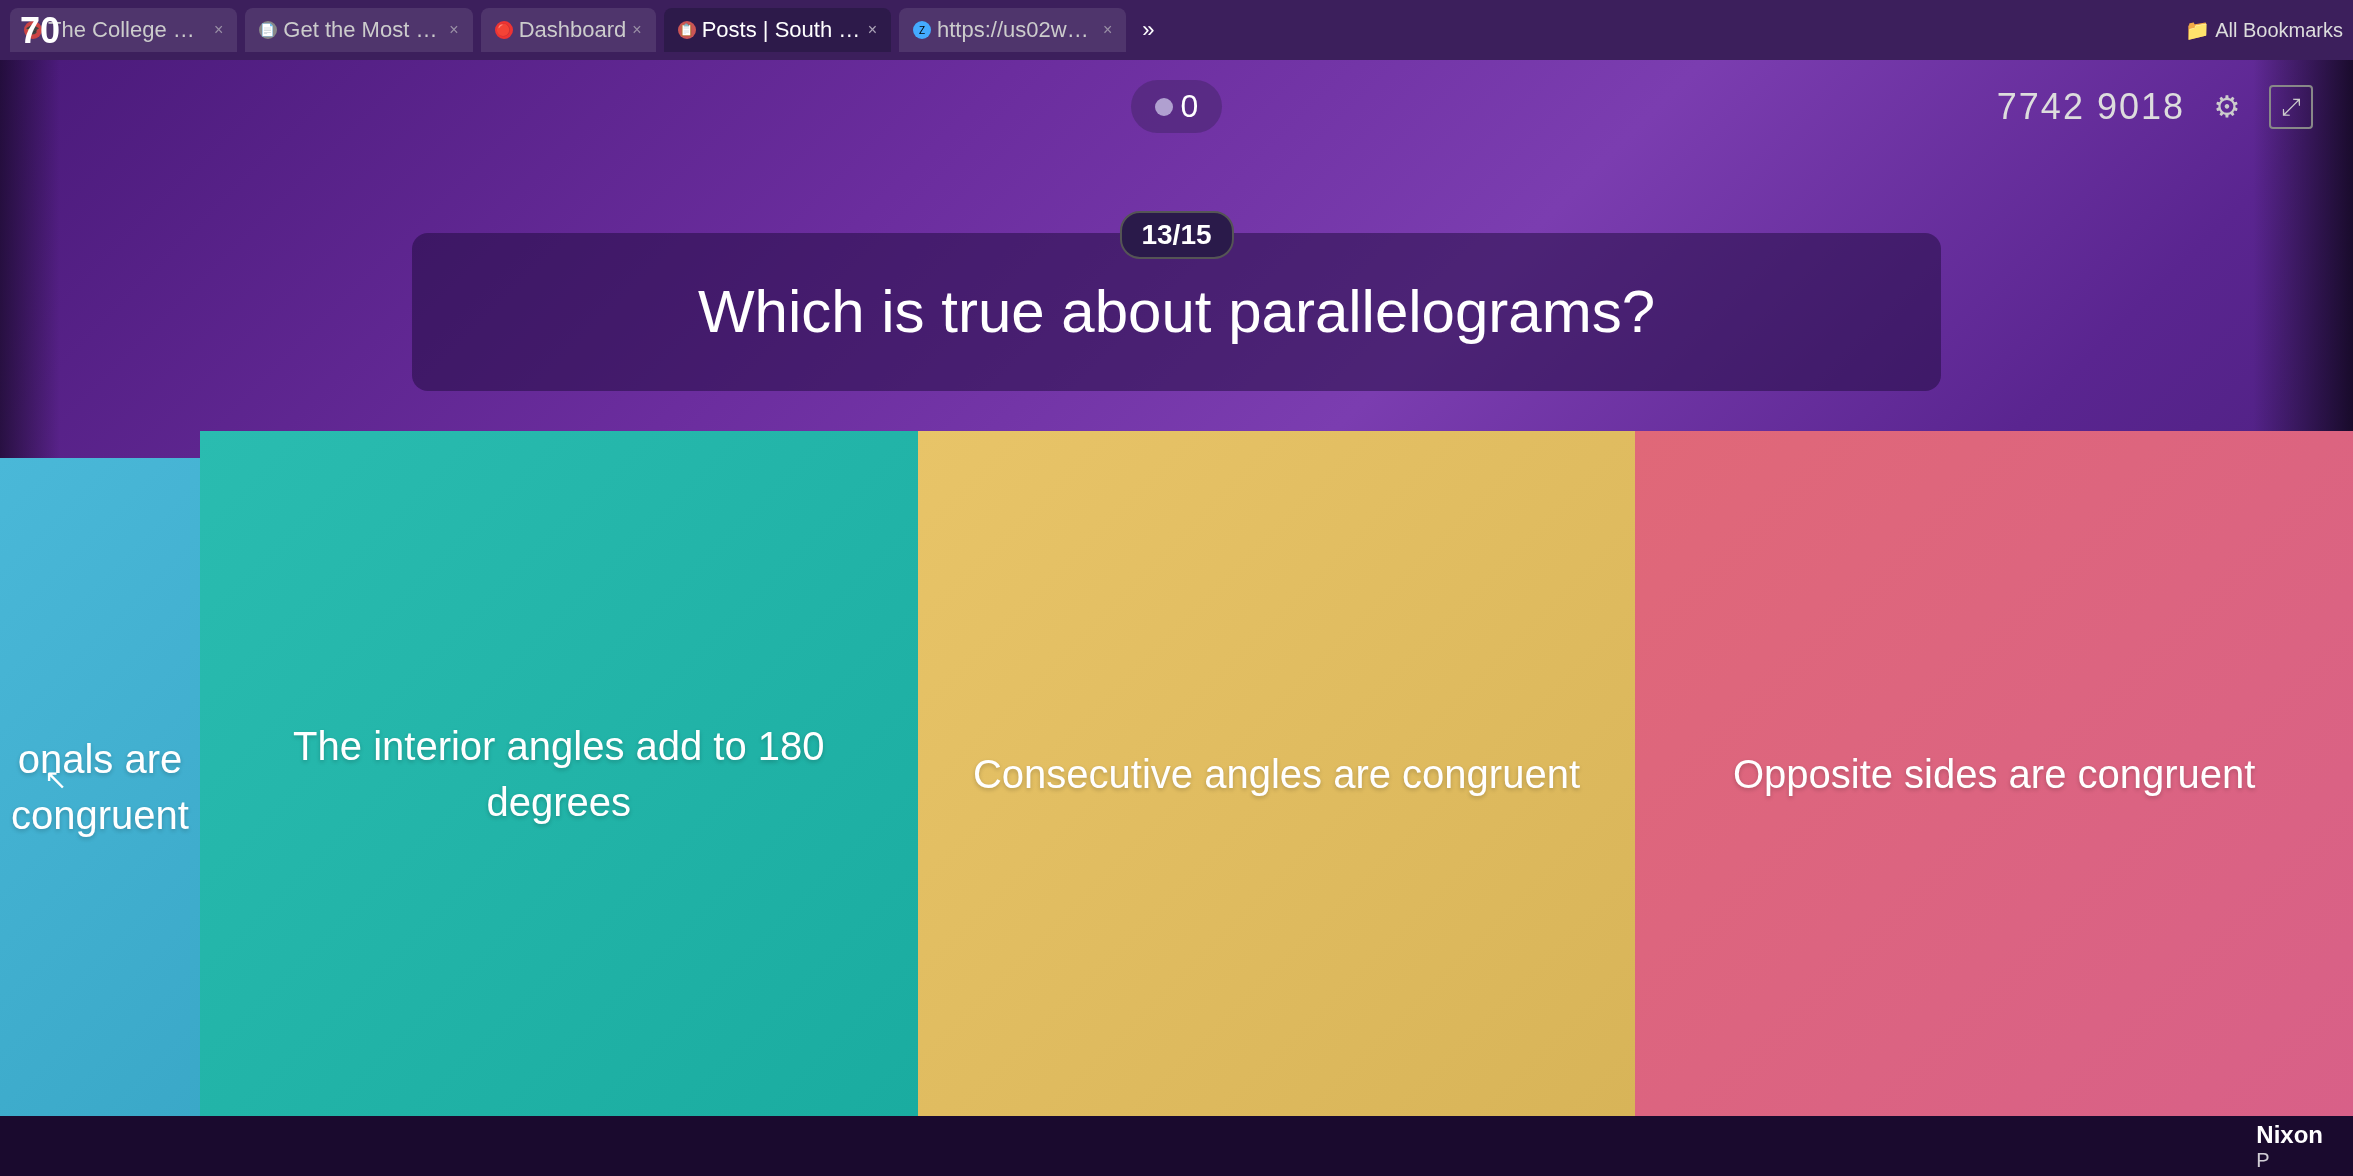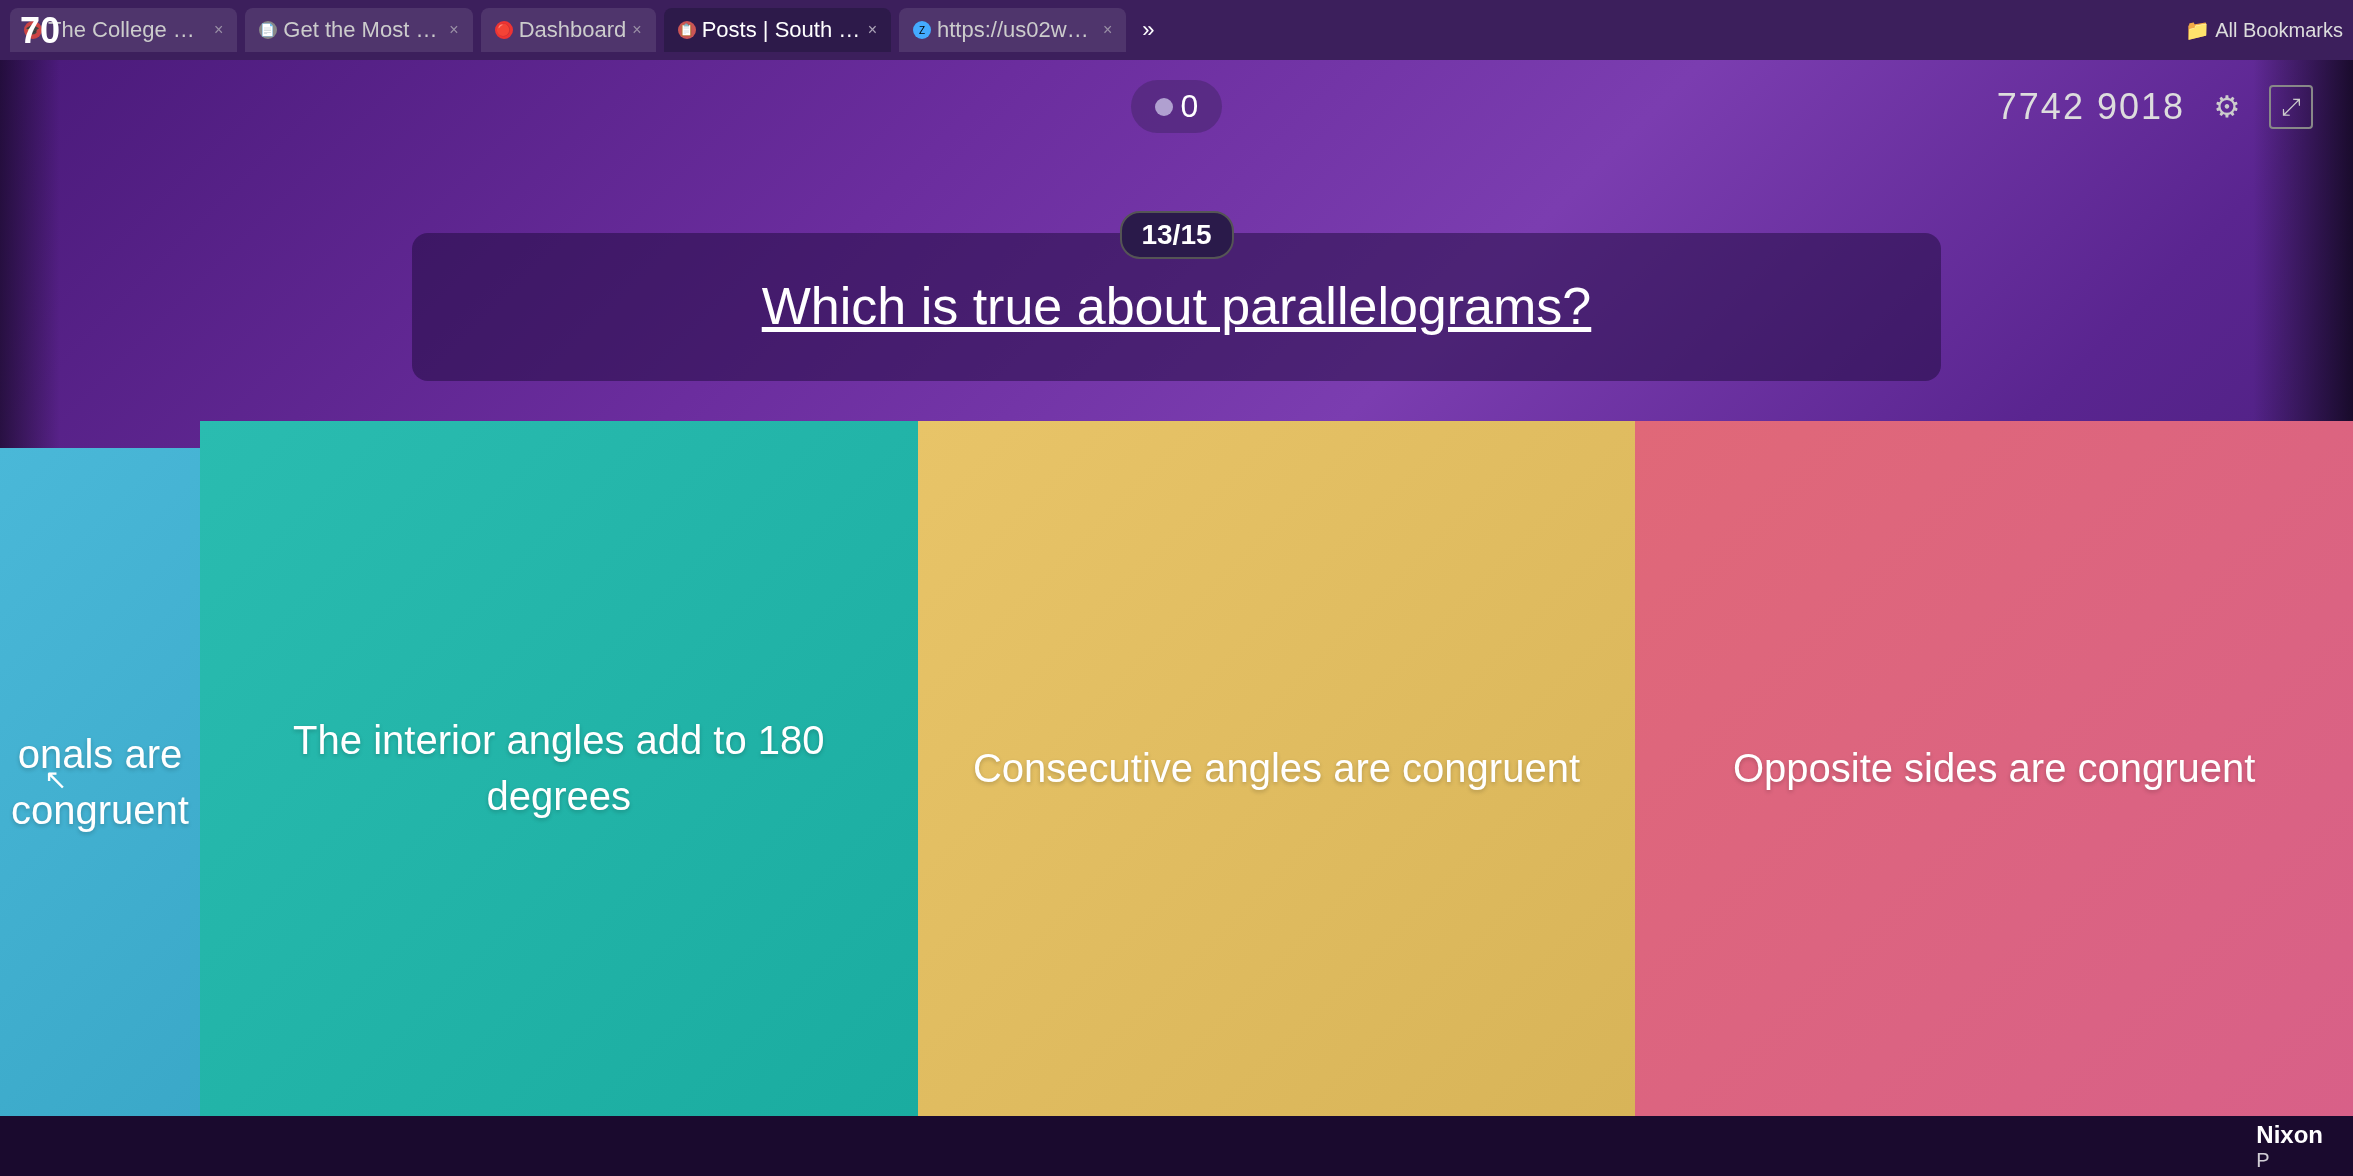--- a/index.html
+++ b/index.html
@@ -177,24 +177,23 @@
       border-radius: 20px;
       padding: 6px 20px;
       color: white;
       font-size: 28px;
       font-weight: bold;
       border: 2px solid #555;
     }
 
     .question-text {
       color: white;
-      font-size: 52px;
+      font-size: 60px;
       font-weight: 400;
       line-height: 1.3;
-      text-decoration: underline;
     }
 
     
     .answers-grid {
       width: 100%;
       flex: 1;
       display: flex;
       align-items: stretch;
       margin-top: 40px;
       padding-bottom: 0;

